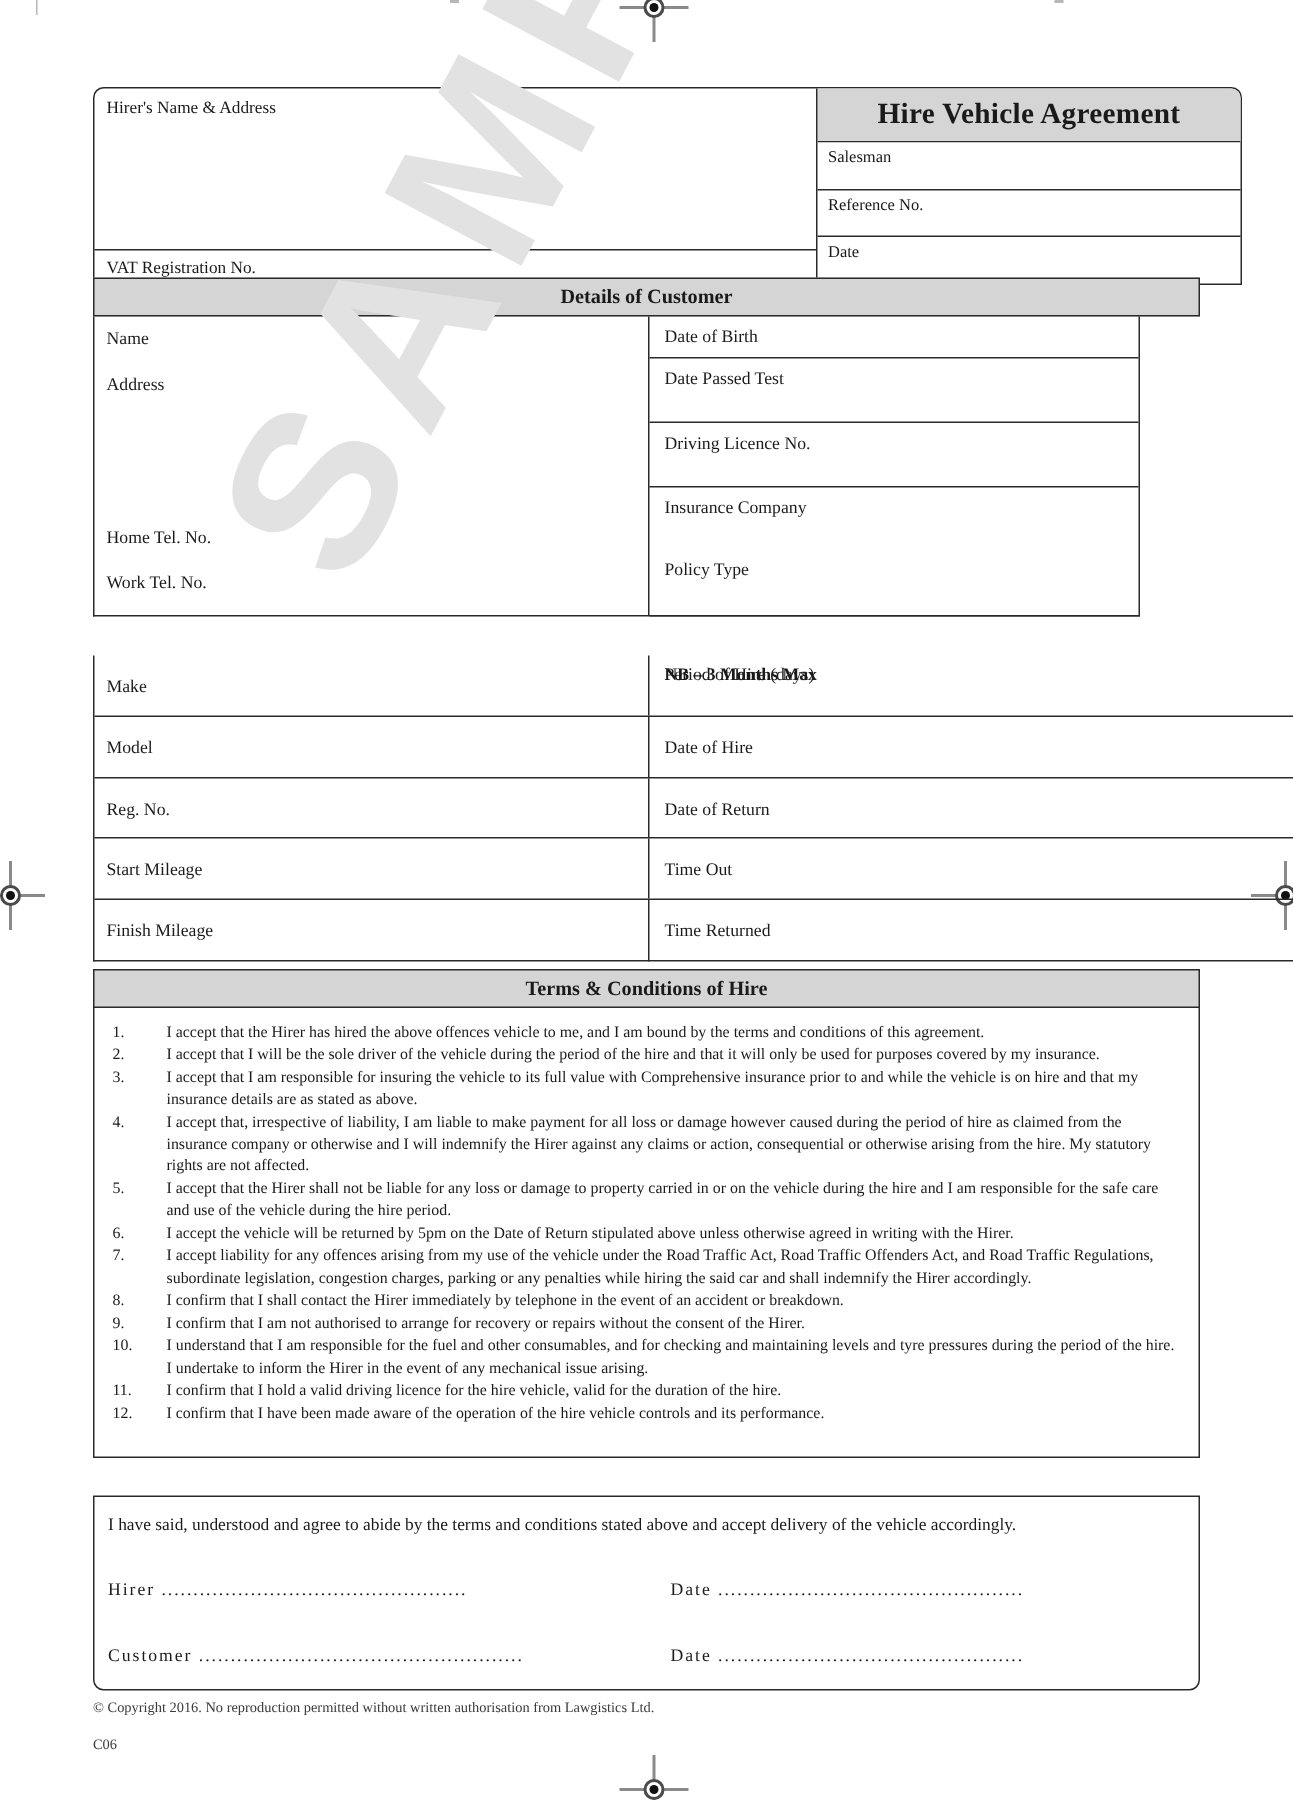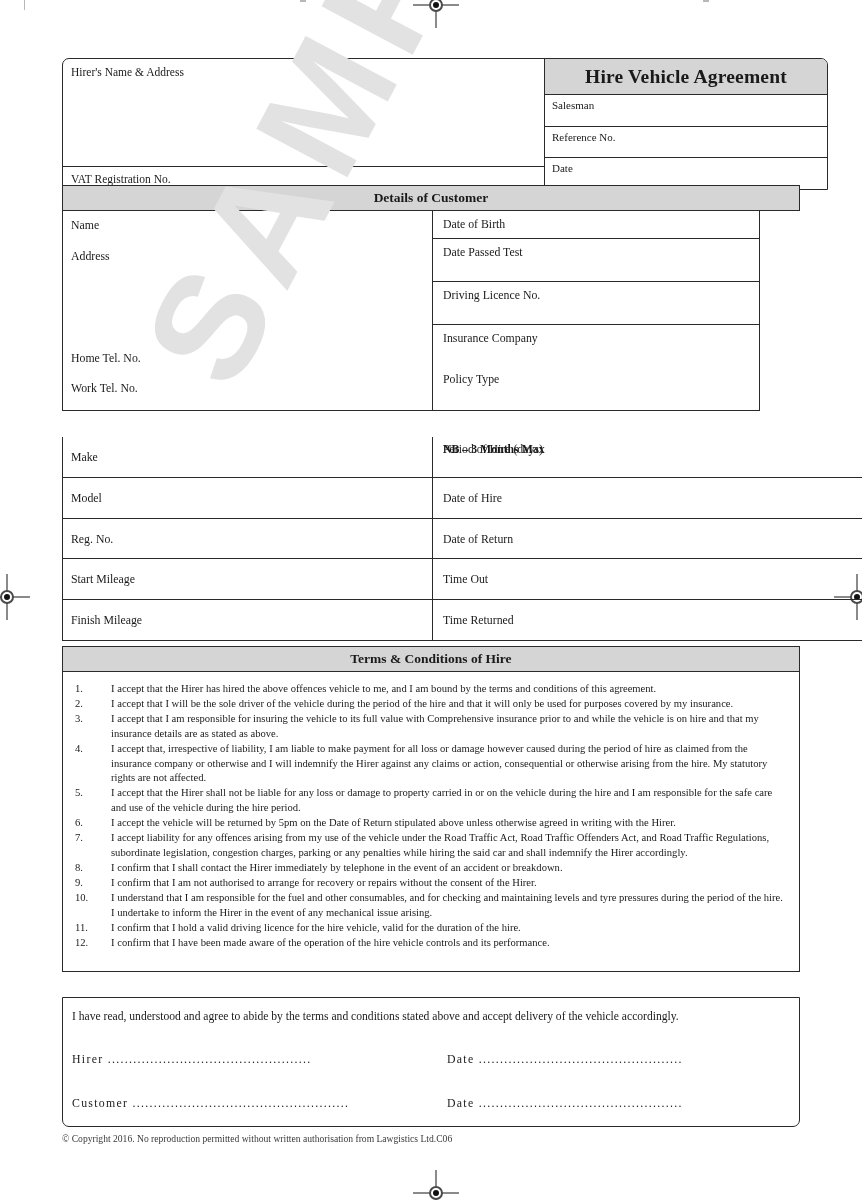--- a/index.html
+++ b/index.html
@@ -284,21 +284,22 @@
   #sig-date2    { left: 384px; top: 98px; }
   .dots { letter-spacing: 1.3px; }
 
   
   #footer {
     position: absolute;
     left: 62px; top: 1133px;
     font-size: 9.6px;
     color: #3a3a3a;
     display: flex;
-    gap: 0;
+    gap: 14px;
+    flex-direction: column;
   }
 </style>
 </head>
 <body>
 
 <div id="page">
 
   <div class="sheet" id="top-block">
 
     <div id="hirer-pane">
@@ -447,21 +448,21 @@
       <div class="term-num">11.</div>
       <div class="term-text">I confirm that I hold a valid driving licence for the hire vehicle, valid for the duration of the hire.</div>
     </div>
     <div class="term-item">
       <div class="term-num">12.</div>
       <div class="term-text">I confirm that I have been made aware of the operation of the hire vehicle controls and its performance.</div>
     </div>
   </div>
 
   <div id="sig-box">
-    <div id="sig-statement">I have read, understood and agree to abide by the terms and conditions stated above and accept delivery of the vehicle accordingly.</div>
+    <div id="sig-statement">I have said, understood and agree to abide by the terms and conditions stated above and accept delivery of the vehicle accordingly.</div>
     <div class="sig-line dots" id="sig-hirer">Hirer ................................................</div>
     <div class="sig-line dots" id="sig-date1">Date ................................................</div>
     <div class="sig-line dots" id="sig-customer">Customer ...................................................</div>
     <div class="sig-line dots" id="sig-date2">Date ................................................</div>
   </div>
 
   <div id="footer">
     <span>© Copyright 2016. No reproduction permitted without written authorisation from Lawgistics Ltd.</span>
     <span>C06</span>
   </div>

